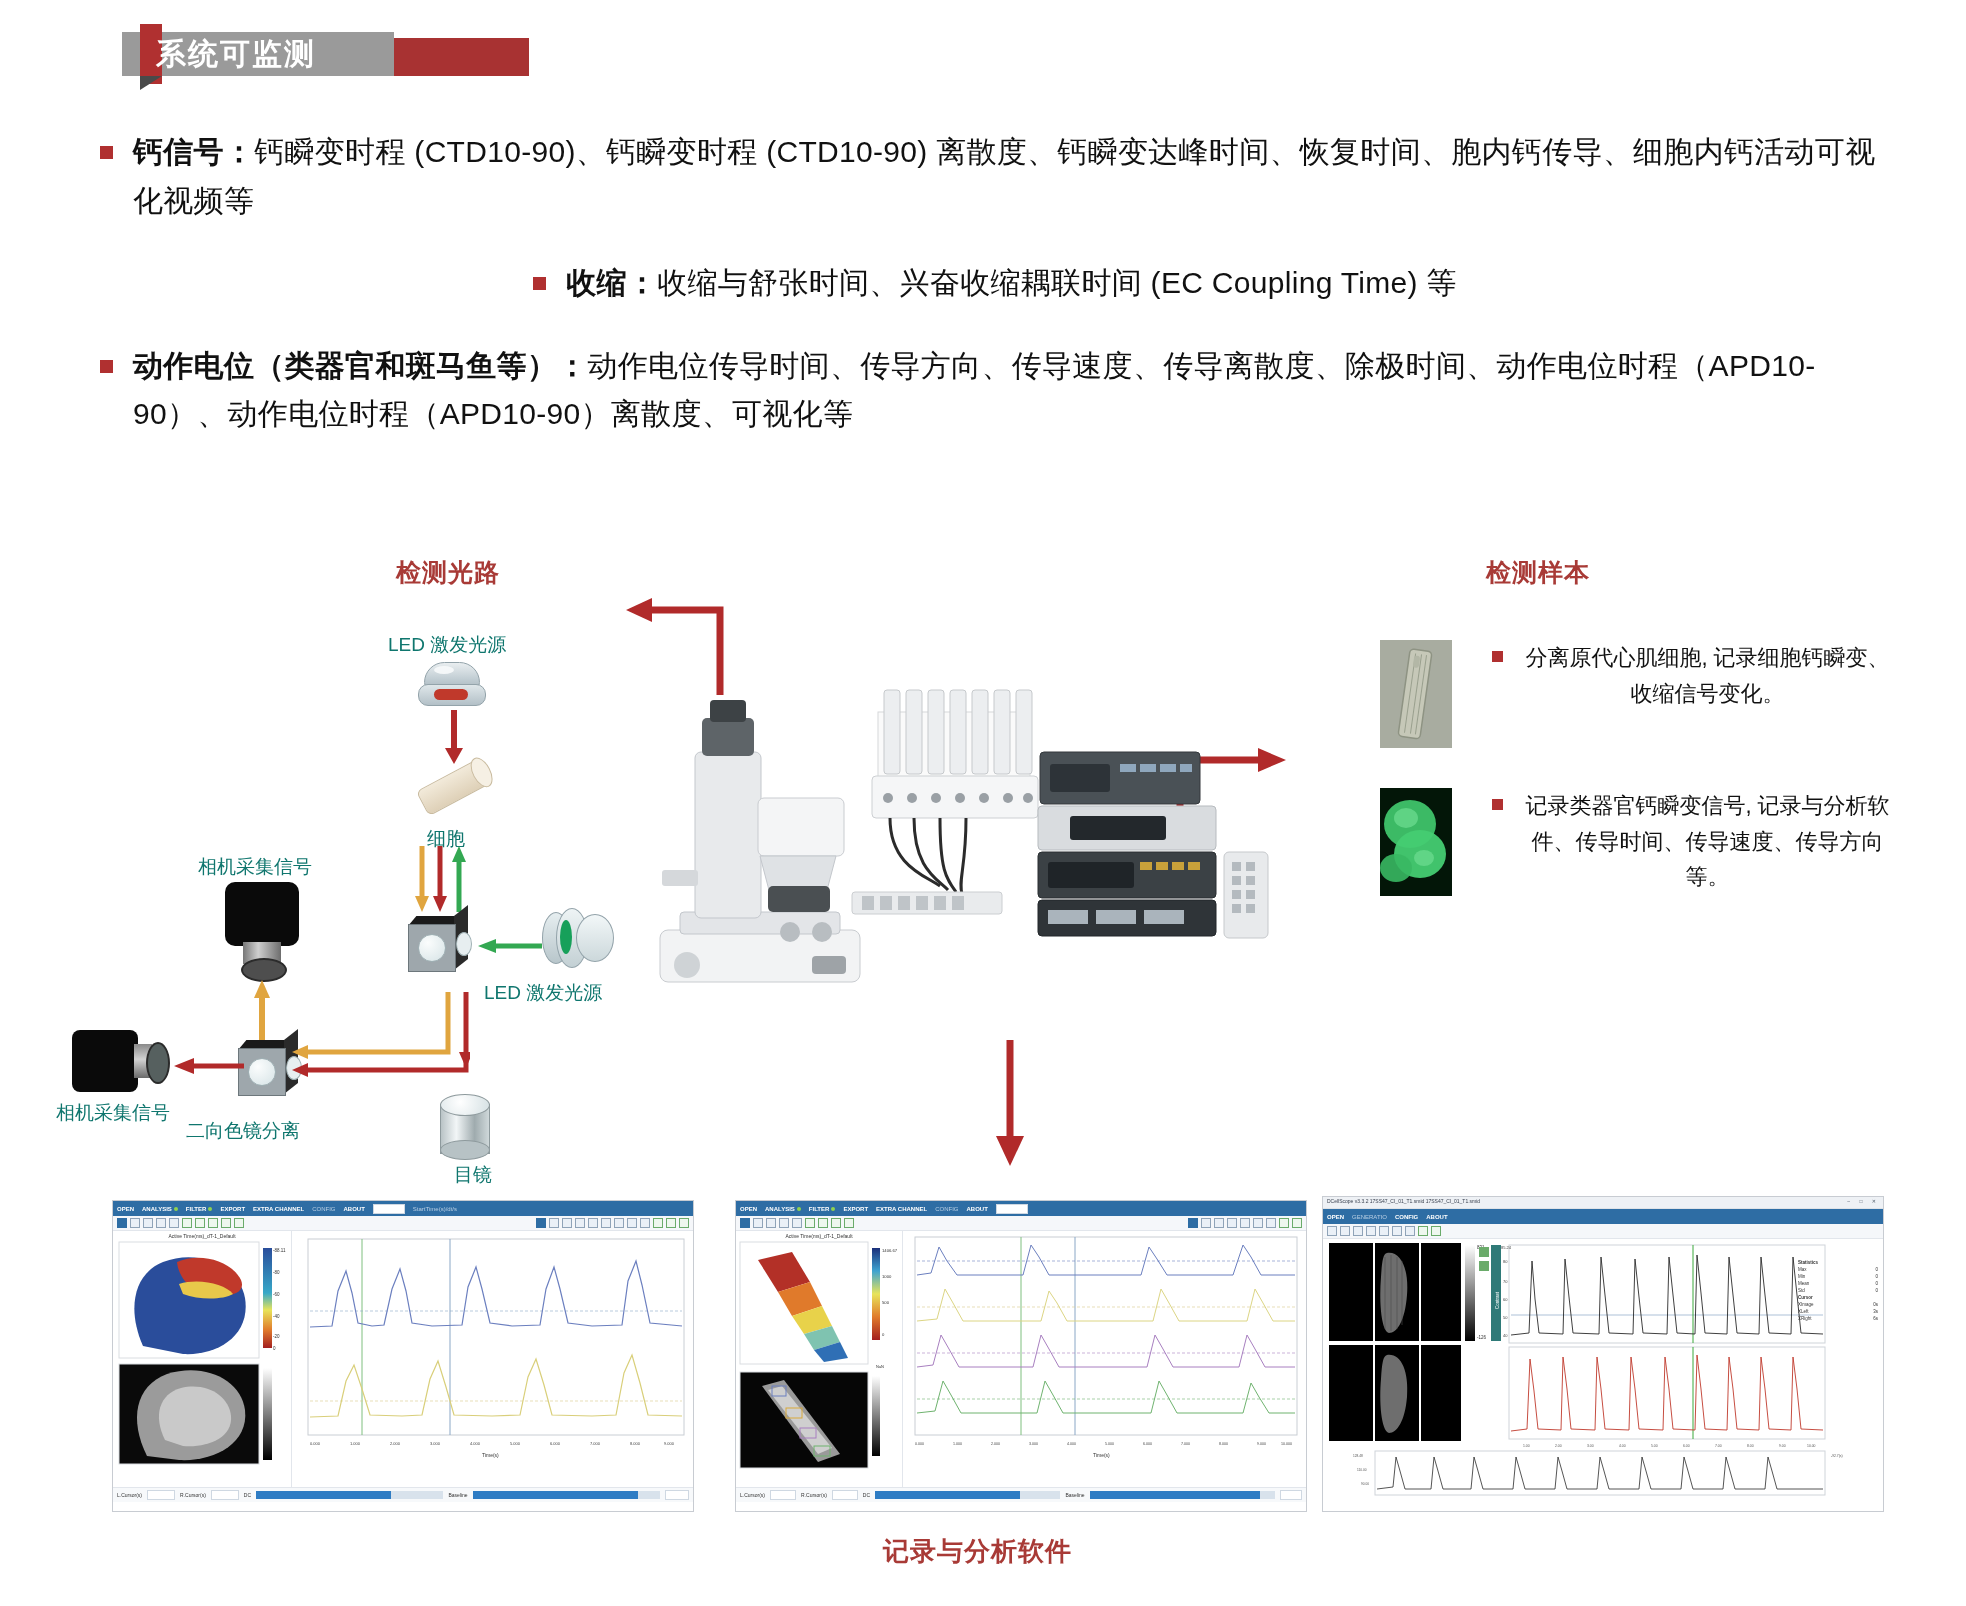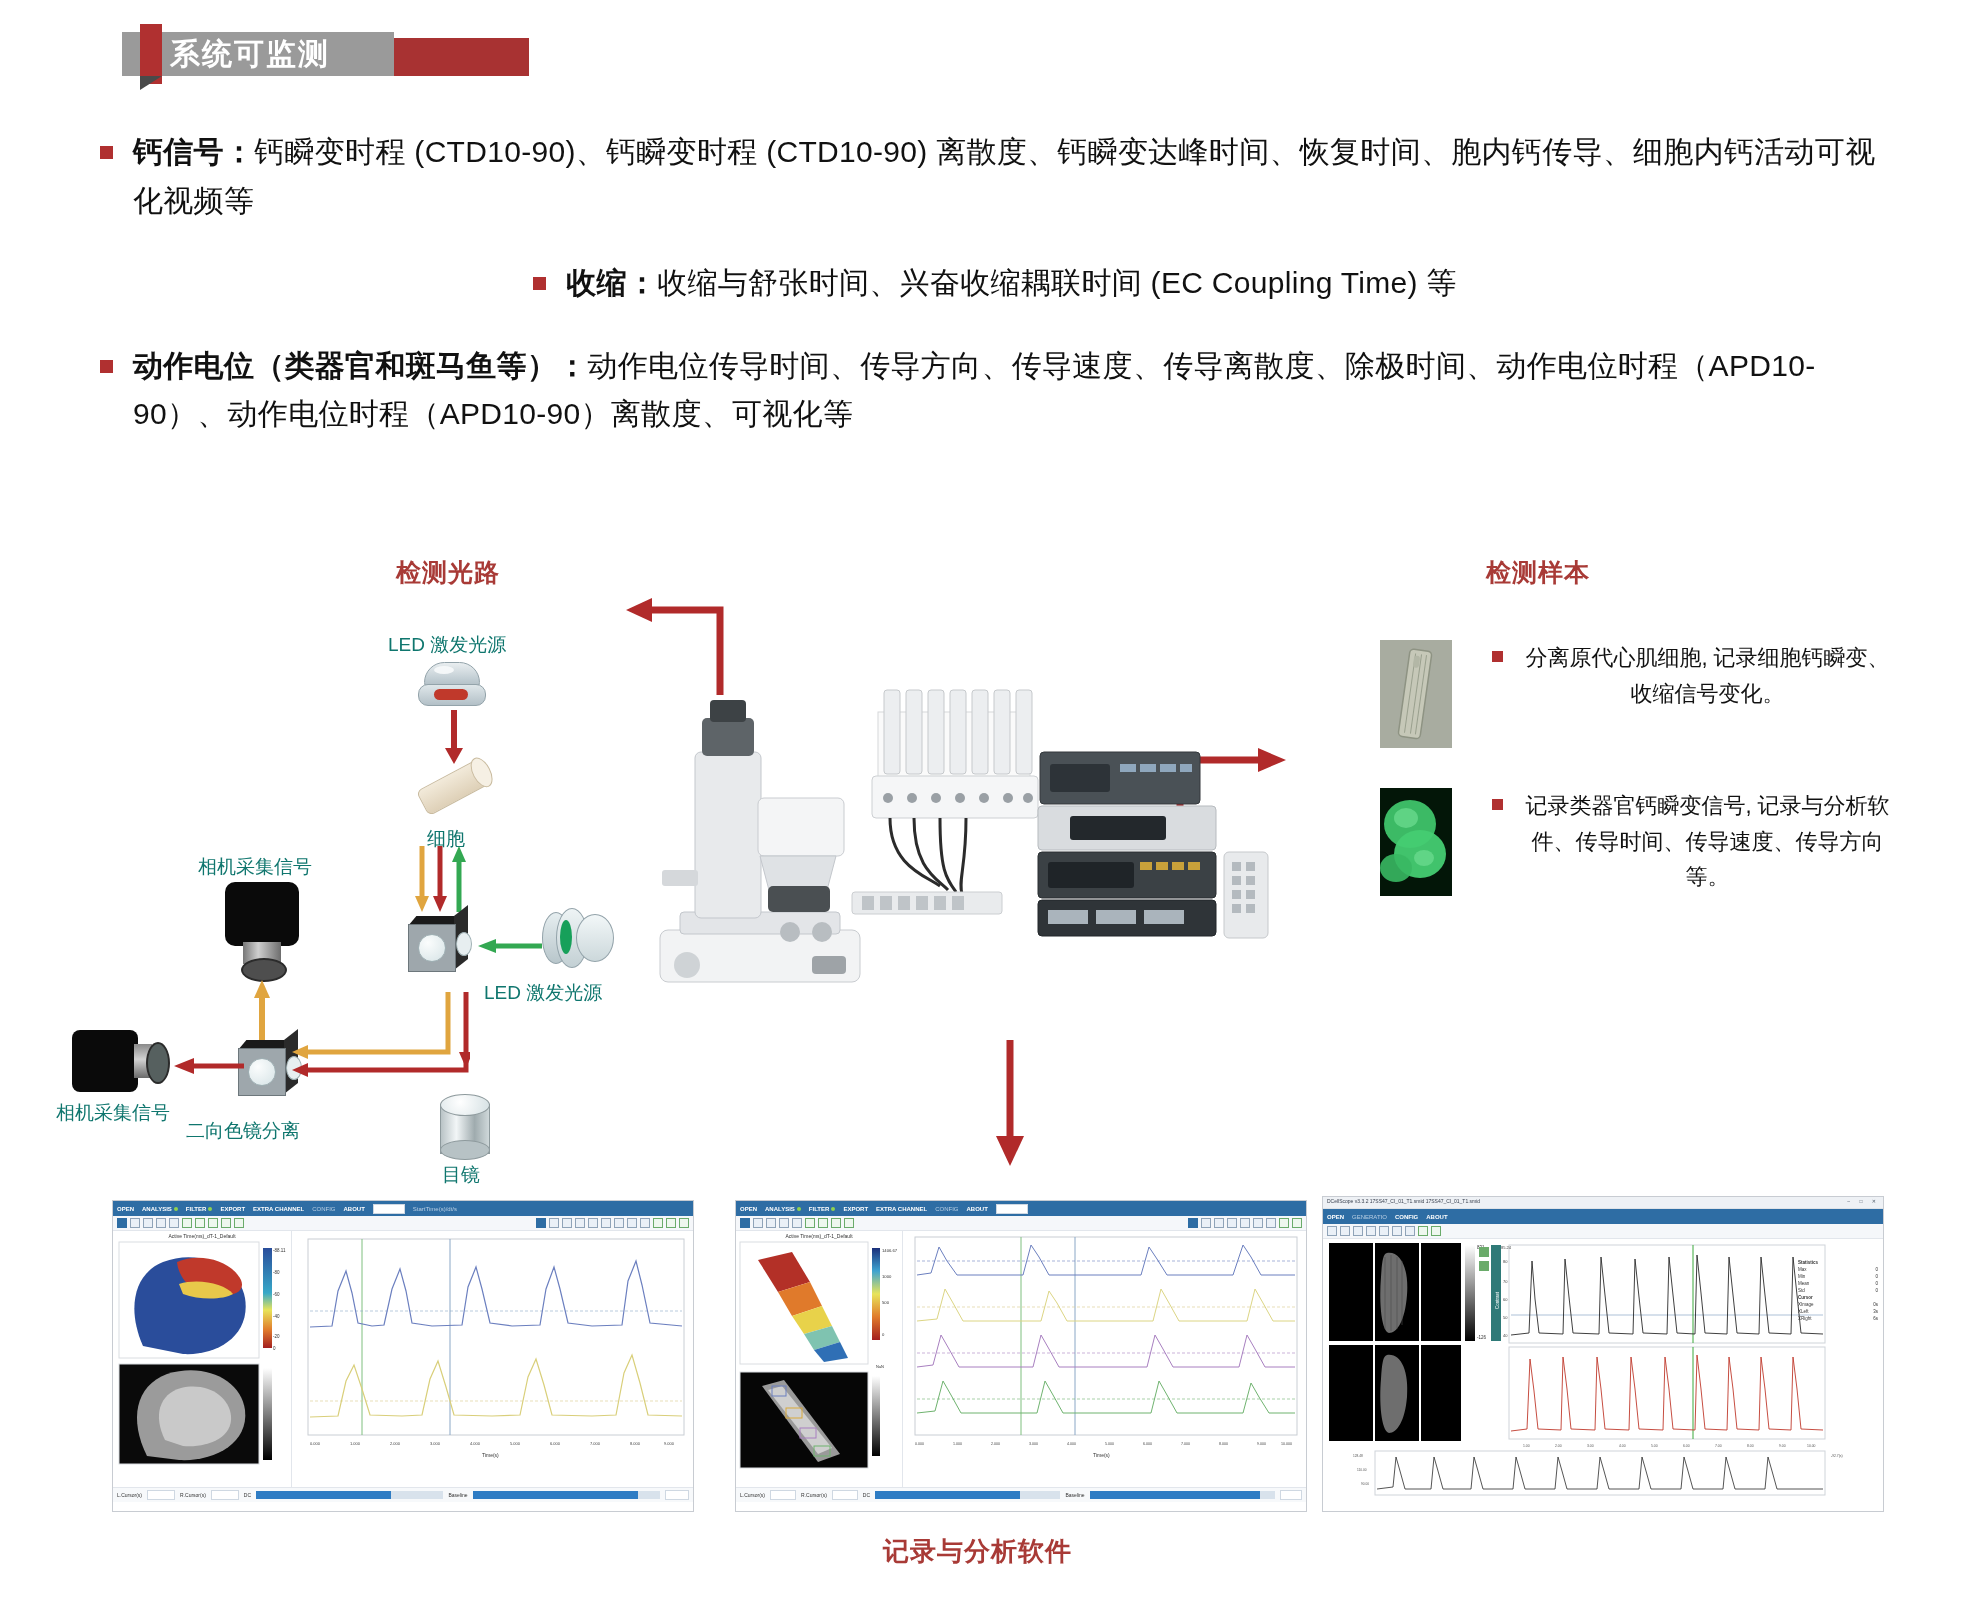--- a/index.html
+++ b/index.html
@@ -8,21 +8,21 @@
     font-family:"Liberation Sans","DejaVu Sans",sans-serif;
     color:#1a1a1a;overflow:hidden;position:relative;
   }
   
   .banner{position:absolute;left:108px;top:24px;width:420px;height:60px;}
   .banner .redbar{position:absolute;left:32px;top:0;width:22px;height:60px;background:#b03030;z-index:3;}
   .banner .graybox{position:absolute;left:14px;top:8px;width:272px;height:44px;background:#9a9a9a;z-index:2;}
   .banner .redbox{position:absolute;left:280px;top:14px;width:141px;height:38px;background:#a83232;z-index:1;}
   .banner .notch{position:absolute;left:32px;top:52px;width:0;height:0;
        border-left:22px solid #4a4a4a;border-bottom:14px solid transparent;z-index:4;}
-  .banner .btitle{position:absolute;left:62px;top:10px;z-index:5;color:#fff;
+  .banner .btitle{position:absolute;left:48px;top:10px;z-index:5;color:#fff;
        font-size:30px;font-weight:700;letter-spacing:2px;line-height:40px;}
 
   
   .bullets{position:absolute;left:100px;top:128px;width:1790px;}
   .blt{display:flex;margin-bottom:34px;justify-content:center;}
   .blt .sq{flex:0 0 auto;width:13px;height:13px;background:#b03030;margin-top:18px;margin-right:20px;}
   .blt .btxt{font-size:30px;line-height:1.62;letter-spacing:.3px;color:#111;}
   .blt .btxt b{font-weight:700;}
 
   
@@ -268,21 +268,21 @@
       <div class="neck"></div>
       <div class="lens"></div>
   </div>
   <div class="odlabel" style="left:-4px;top:500px;">相机采集信号</div>
 
   <div class="obj cyl" style="left:380px;top:494px;">
     <div class="tube"></div>
       <div class="topo"></div>
       <div class="bot"></div>
   </div>
-  <div class="odlabel" style="left:382px;top:562px;">目镜</div>
+  <div class="odlabel" style="left:394px;top:562px;">目镜</div>
 </div>
 
 <svg style="position:absolute;left:610px;top:570px;width:150px;height:130px;">
   <polyline points="110,125 110,40 40,40" fill="none" stroke="#b12a2a" stroke-width="7"></polyline>
   <polygon points="42,28 42,52 16,40" fill="#b12a2a"></polygon>
 </svg>
 <svg style="position:absolute;left:1160px;top:720px;width:140px;height:130px;">
   <polyline points="20,125 20,40 100,40" fill="none" stroke="#b12a2a" stroke-width="7"></polyline>
   <polygon points="98,28 98,52 126,40" fill="#b12a2a"></polygon>
 </svg>

